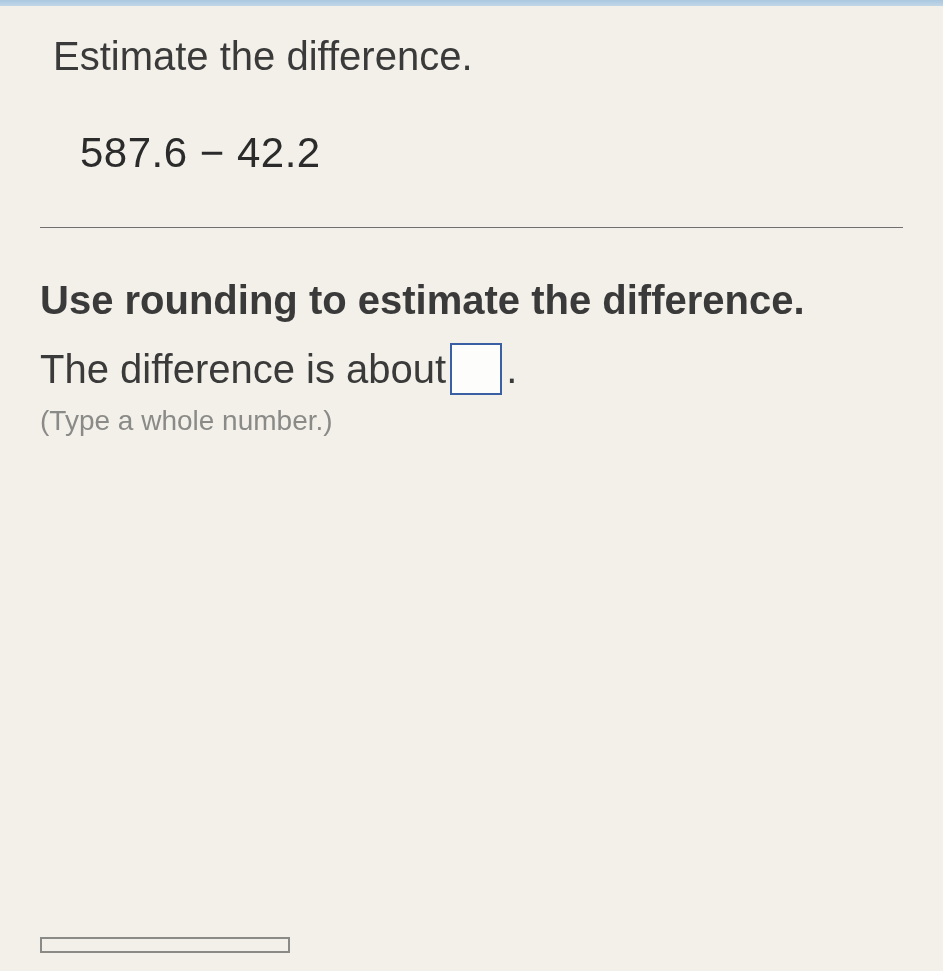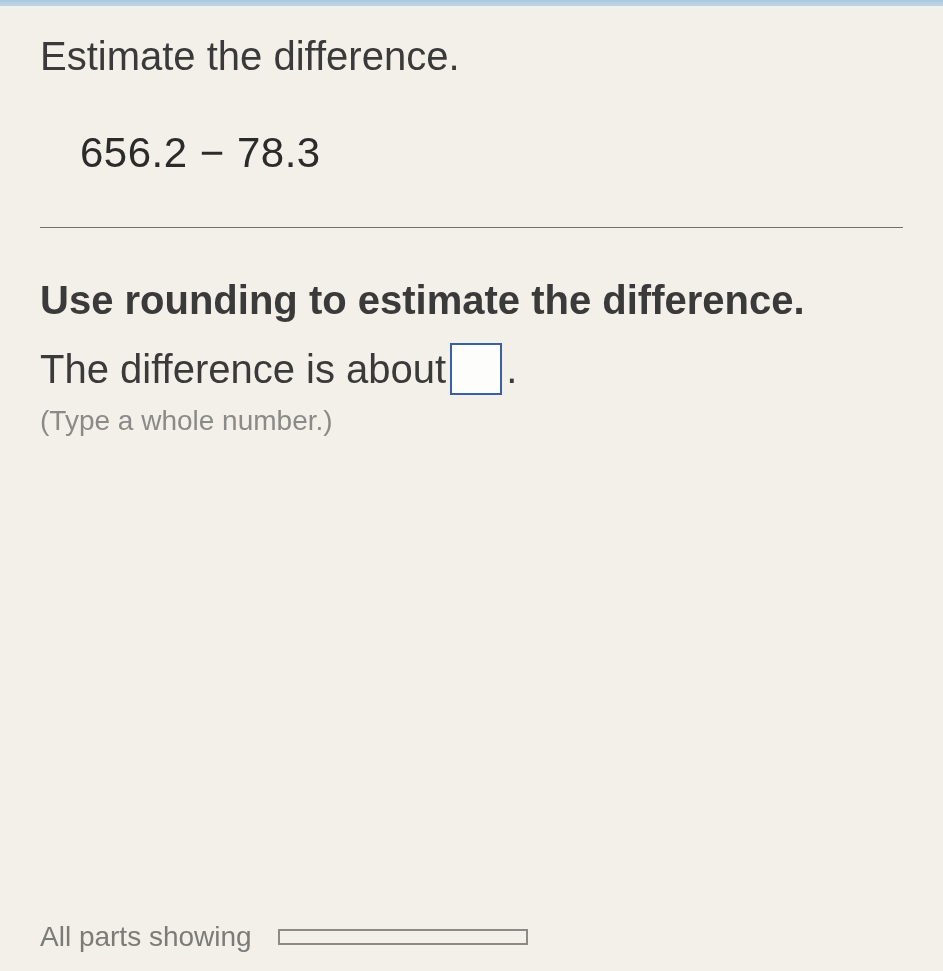--- a/index.html
+++ b/index.html
@@ -21,20 +21,21 @@
       background: linear-gradient(to bottom, #a9c8e0, #c1d6e6);
     }
     .question-section {
       padding: 28px 40px 40px 40px;
     }
     .question-title {
       font-size: 40px;
       color: #3a3a3a;
       font-weight: 400;
       margin-bottom: 50px;
+      margin-left: 13px;
     }
     .expression {
       font-size: 42px;
       color: #2b2b2b;
       font-weight: 400;
       margin-left: 40px;
       margin-bottom: 50px;
       letter-spacing: 0.5px;
     }
     .divider {
@@ -105,32 +106,31 @@
       background: #f2f0e8;
     }
   </style>
 </head>
 <body>
 
 <div class="top-accent"></div>
 
 <div class="question-section">
   <div class="question-title">Estimate the difference.</div>
-  <div class="expression">656.2 − 78.3</div>
+  <div class="expression">587.6 − 42.2</div>
 
   <hr class="divider">
 
   <div class="instruction">Use rounding to estimate the difference.</div>
 
   <div class="answer-line">
     <span>The difference is about</span>
     <span class="answer-box"></span>
     <span class="period">.</span>
   </div>
   <div class="hint">(Type a whole number.)</div>
 </div>
 
 <div class="footer">
   <div class="parts-row">
-    <span class="parts-label">All parts showing</span>
     <div class="progress"></div>
   </div>
 </div>
 
 </body></html>

